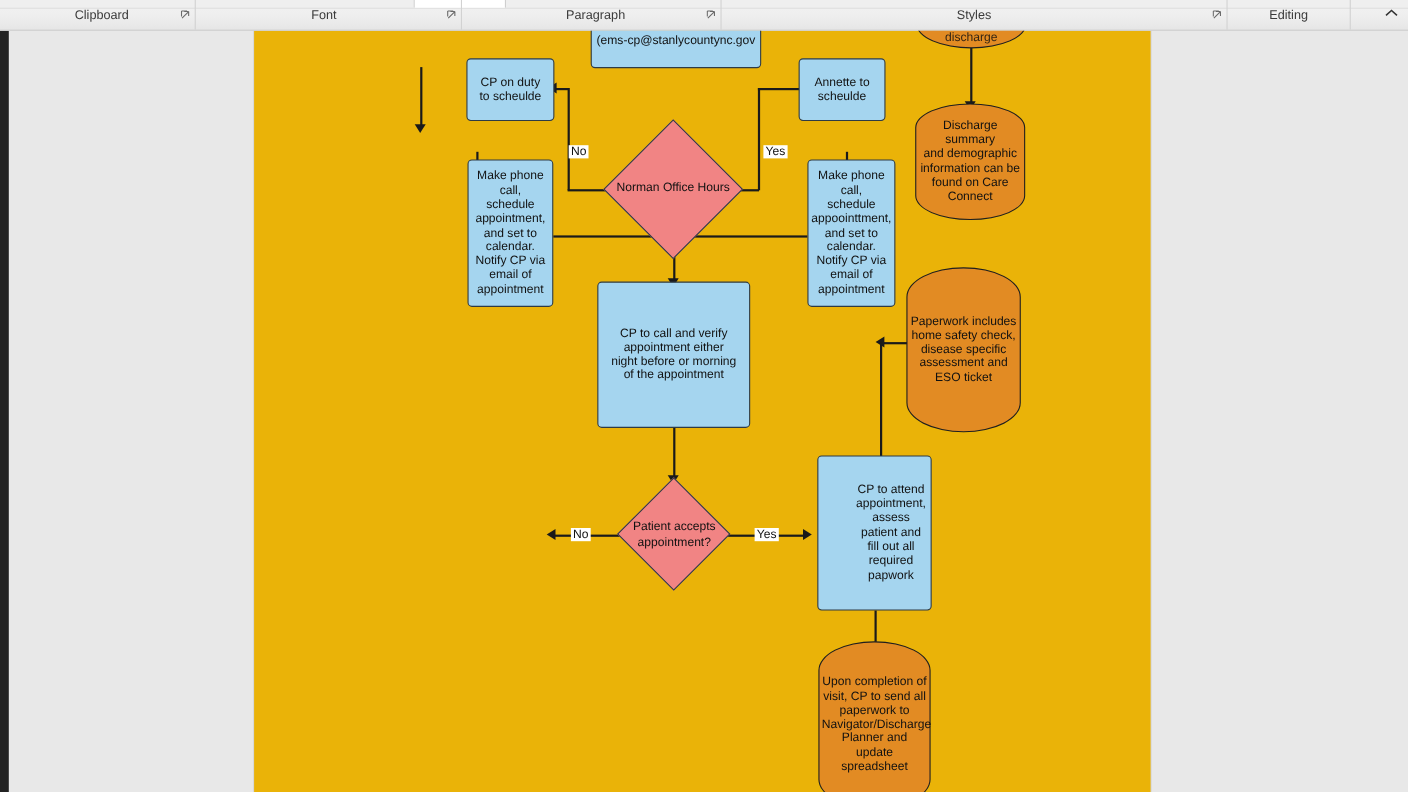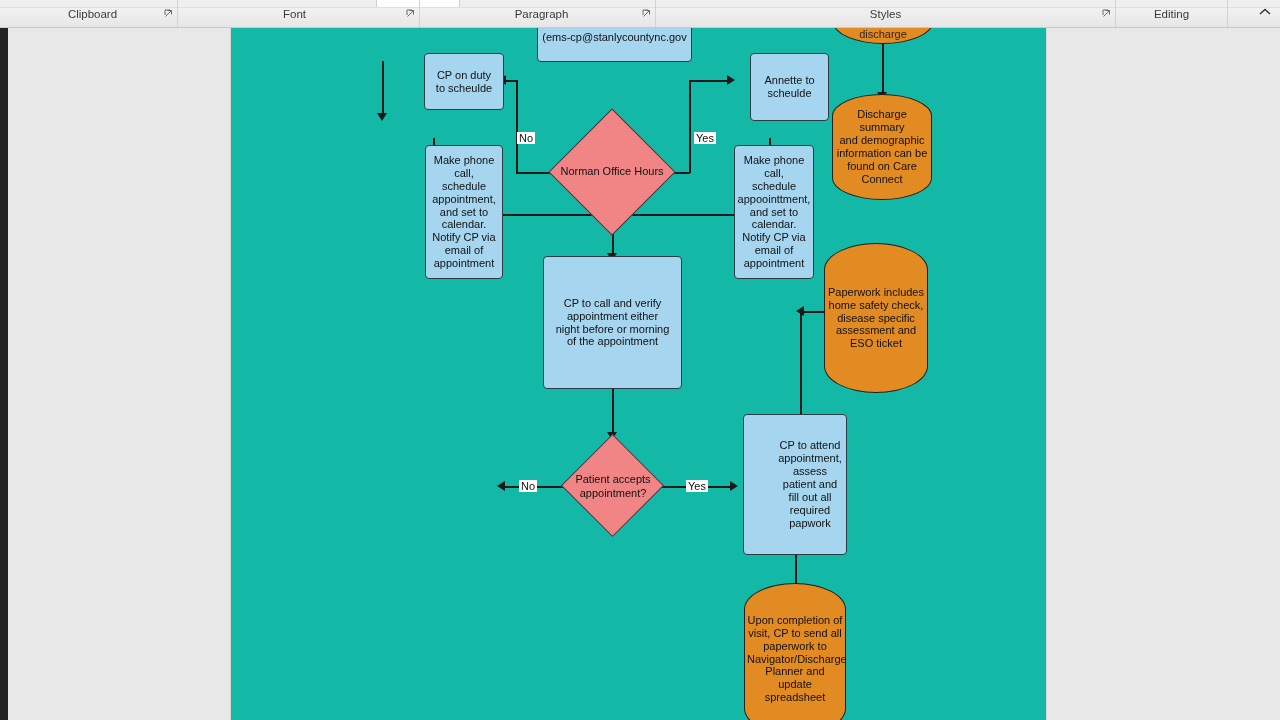--- a/index.html
+++ b/index.html
@@ -48,21 +48,21 @@
   
   .doc-area{
     position:absolute;left:0;top:28px;width:1280px;height:692px;
     background:#e8e8e8;overflow:hidden;
   }
   .left-gutter{
     position:absolute;left:0;top:0;width:8px;height:692px;background:#222;
   }
   .page{
     position:absolute;left:231px;top:0;width:815px;height:692px;
-    background:#14b8a6;
+    background:#eab308;
     box-shadow:0 0 0 1px #d8d8d8;
   }
 
   
   .node{
     position:absolute;box-sizing:border-box;
     display:flex;align-items:center;justify-content:center;text-align:center;
     color:#111;line-height:1.18;
     font-size:11px;
     padding:3px 2px;
@@ -218,21 +218,21 @@
 
       <div class="node n-proc" style="left:306px;top:-28px;width:155px;height:62px;align-items:flex-start;padding-top:6px;">
         <span class="txt" style="margin-top:24px;">(ems-cp@stanlycountync.gov</span>
       </div>
 
       <div class="node n-proc" style="left:193px;top:25px;width:80px;height:57px;">
         <span class="txt">CP on duty
 to scheulde</span>
       </div>
 
-      <div class="node n-proc" style="left:519px;top:25px;width:79px;height:68px;">
+      <div class="node n-proc" style="left:495px;top:25px;width:79px;height:57px;">
         <span class="txt">Annette to
 scheulde</span>
       </div>
 
       <div class="dec-wrap" style="left:322px;top:96px;width:118px;height:96px;">
         <div class="dec-shape" style="left:14px;top:3px;width:90px;height:90px;"></div>
         <div class="dec-label">Norman Office Hours</div>
       </div>
 
       <div class="edge-label" style="left:286px;top:104px;">No</div>

